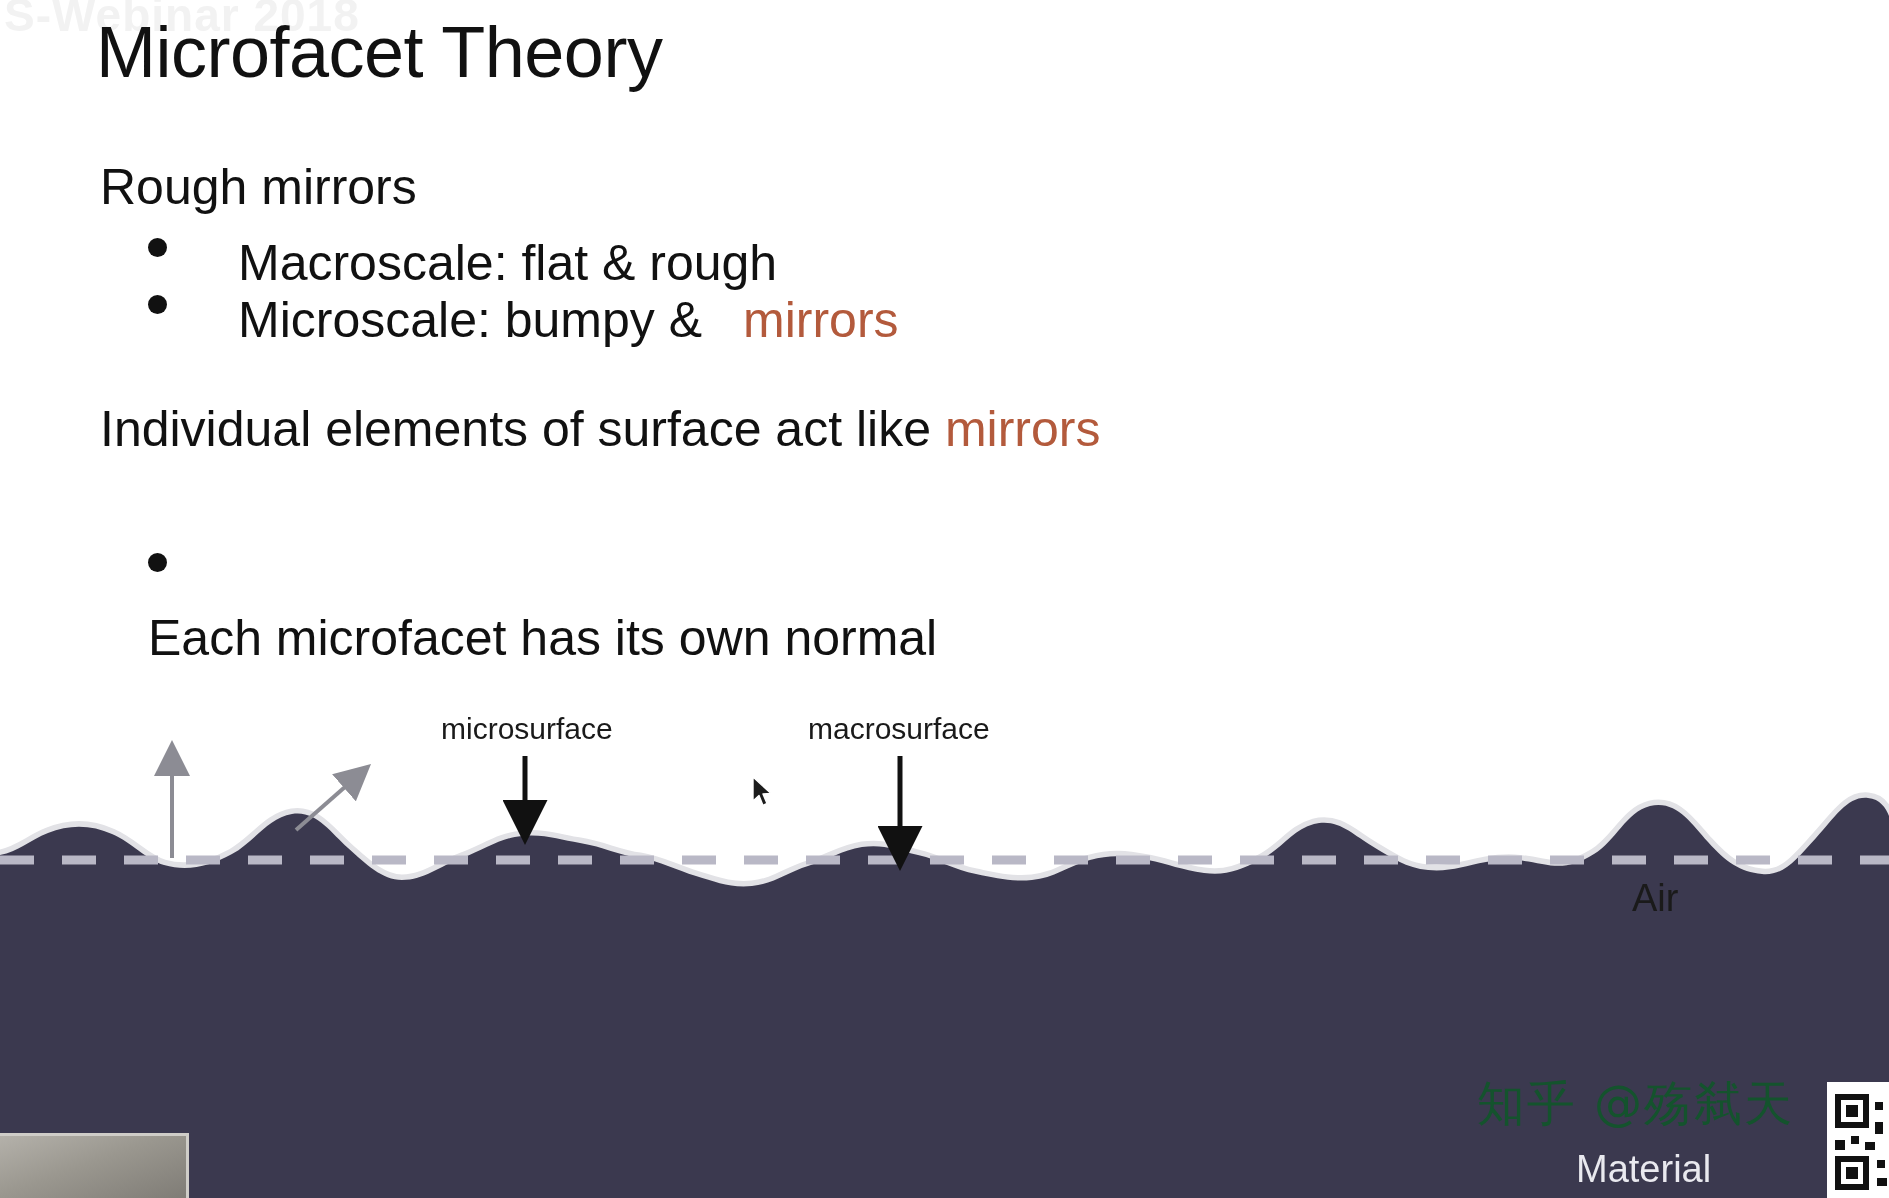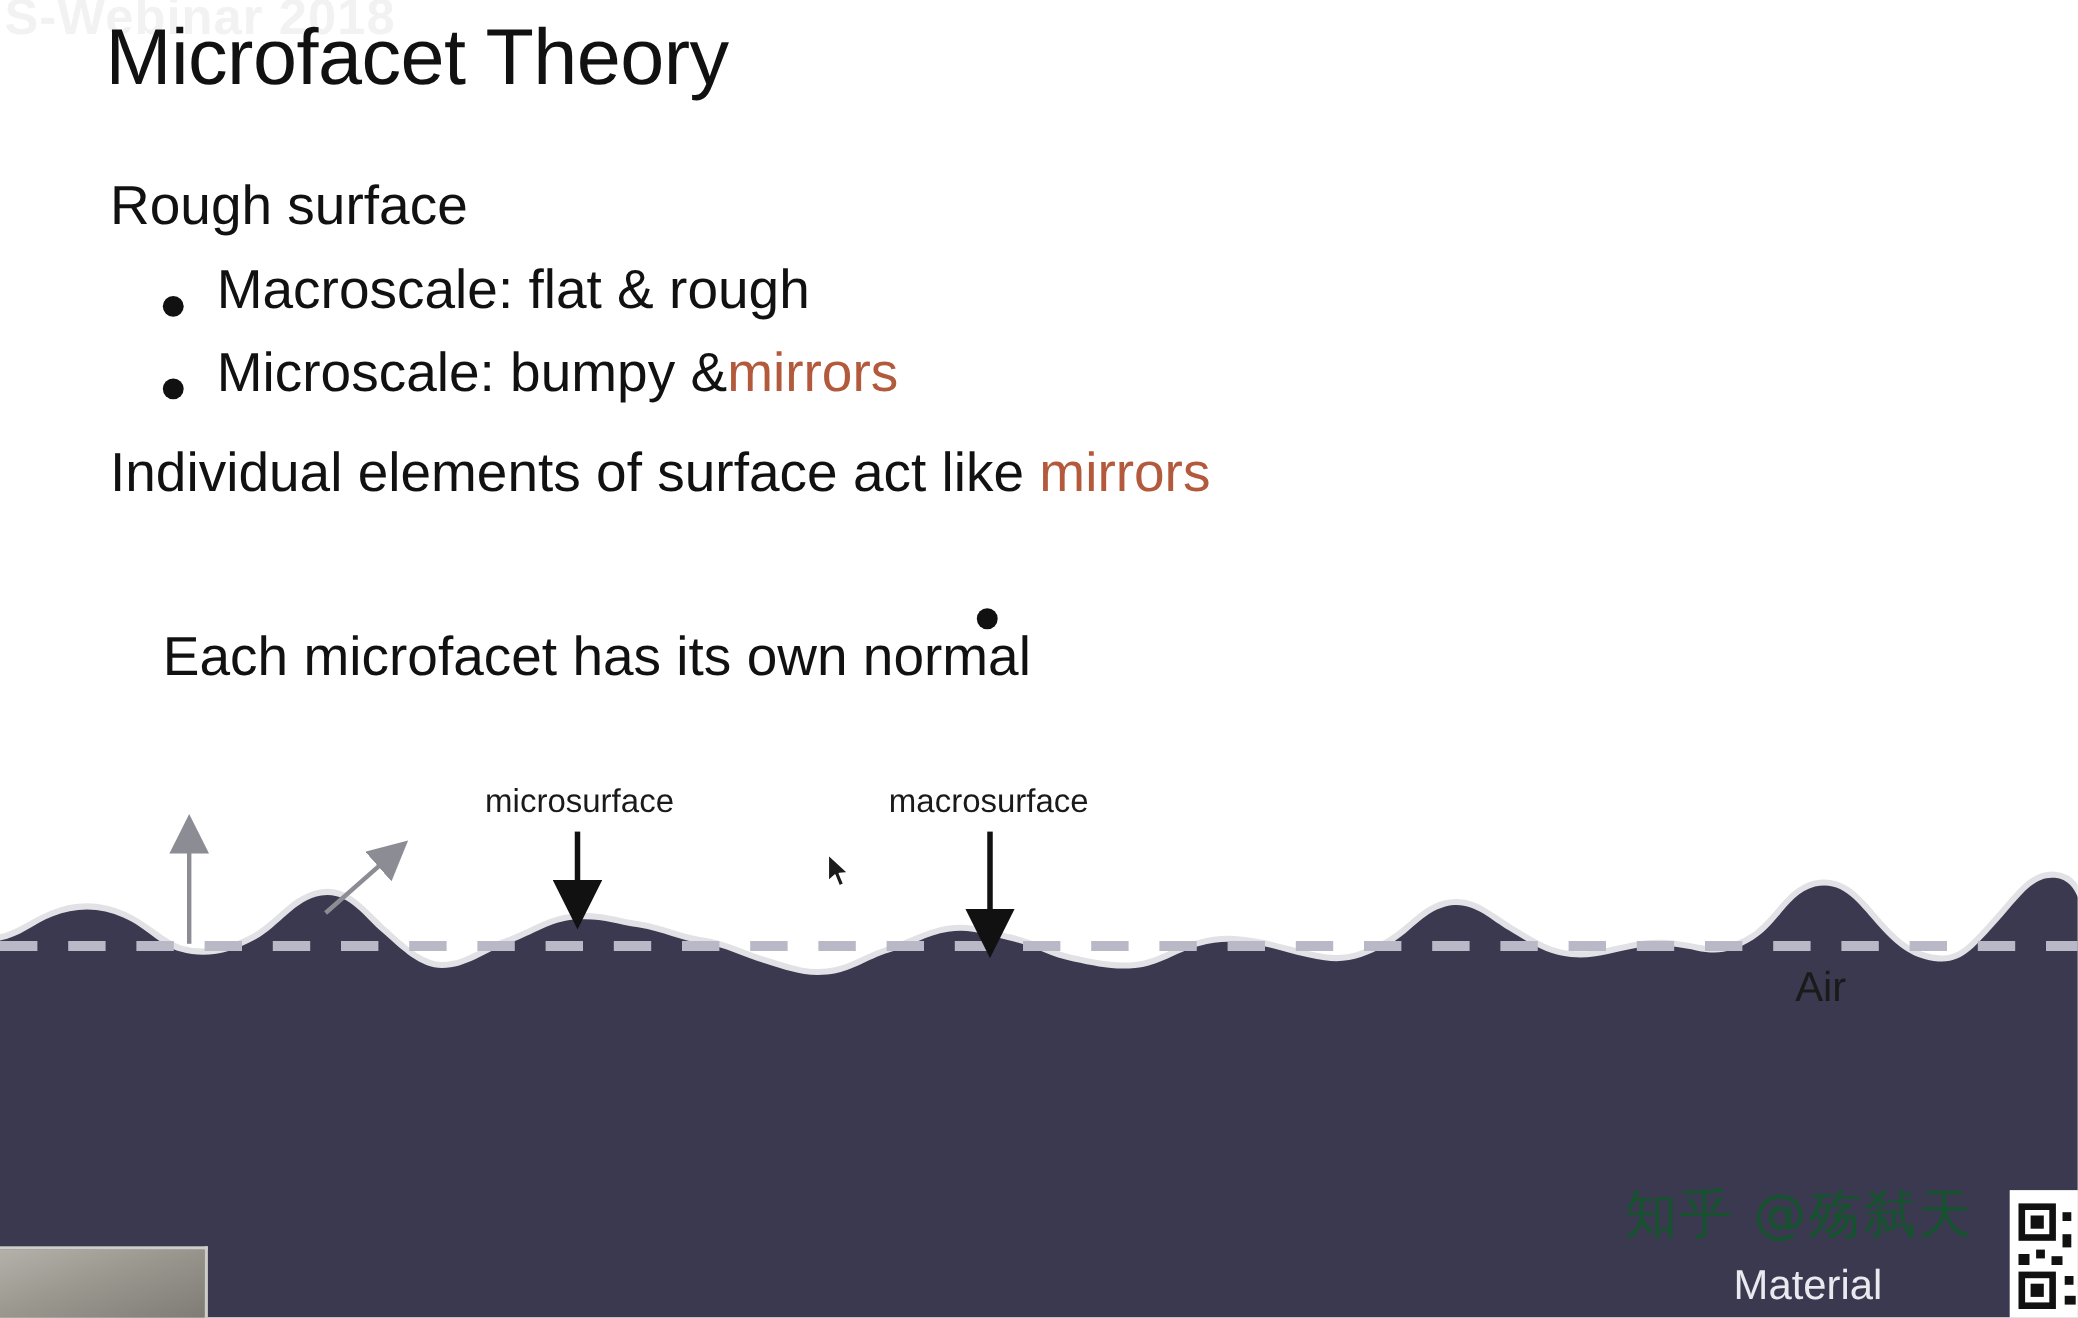--- a/index.html
+++ b/index.html
@@ -50,23 +50,24 @@
     font-size: 50px;
     line-height: 1.0;
     color: #111111;
     white-space: nowrap;
     z-index: 3;
   }
   .bullet-row {
     position: absolute;
     left: 148px;
     display: flex;
-    align-items: flex-end;
+    align-items: flex-start;
     z-index: 3;
     white-space: nowrap;
+    gap: 41px;
   }
   .bullet-dot {
     width: 19px;
     height: 19px;
     border-radius: 50%;
     background: #111111;
     margin-right: 30px;
     flex: 0 0 auto;
   }
   .bullet-text {
@@ -153,28 +154,28 @@
 </style>
 </head>
 <body>
 
 <div id="slide">
 
   <div id="top-watermark">S-Webinar 2018</div>
 
   <div id="title">Microfacet Theory</div>
 
-  <div class="lead" style="top:162px;">Rough surface</div>
+  <div class="lead" style="top:162px;">Rough mirrors</div>
 
   <div class="bullet-row" style="top:238px;">
     <span class="bullet-dot"></span>
     <span class="bullet-text">Macroscale: flat &amp; rough</span>
   </div>
 
-  <div class="bullet-row" style="top:313px;">
+  <div class="bullet-row" style="top:295px;">
     <span class="bullet-dot"></span>
     <span class="bullet-text">Microscale: bumpy &amp; </span>
     <span class="bullet-text accent">mirrors</span>
   </div>
 
   <div class="lead" style="top:404px;">
     <span>Individual elements of surface act like </span><span class="accent">mirrors</span>
   </div>
 
 

